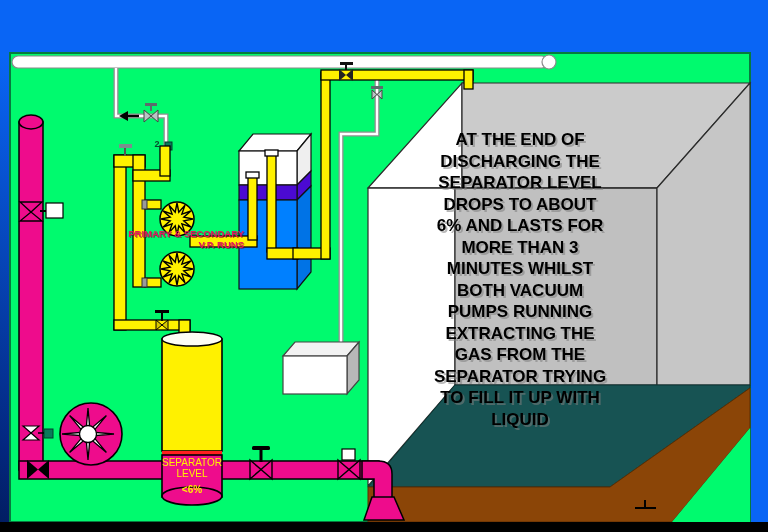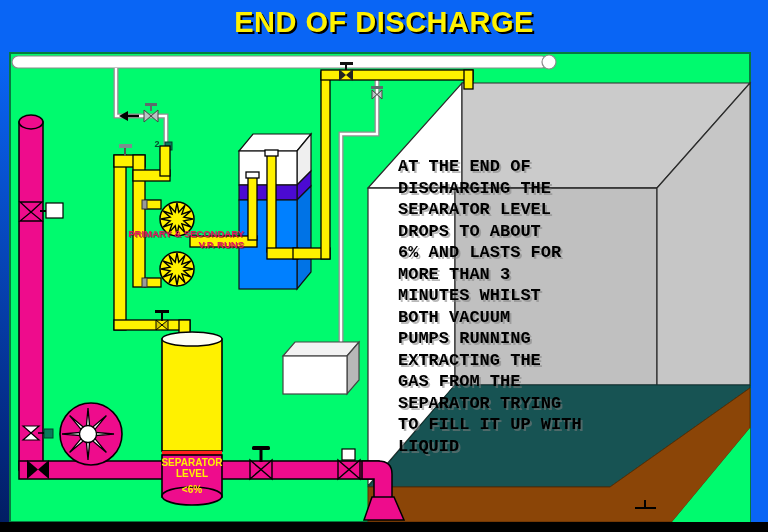--- a/index.html
+++ b/index.html
@@ -4,42 +4,39 @@
 <style>
   html,body{margin:0;padding:0;background:#000;}
   .slide{position:relative;width:768px;height:532px;overflow:hidden;
          background:linear-gradient(to bottom left,#0965F5 55%,#03277E 92%,#021C5E);
          font-family:"Liberation Sans", sans-serif;}
   .banner{position:absolute;left:0;top:0;width:768px;height:53px;}
   .title{position:absolute;left:0;top:6px;width:100%;text-align:center;
          color:#FFF200;font-size:29px;font-weight:bold;letter-spacing:.5px;
          text-shadow:2px 2px 0 #000;}
   .diagram-wrap{position:absolute;left:0;top:0;}
-  .note{position:absolute;left:398px;top:156px;width:244px;text-align:left;
+  .note{position:absolute;left:398px;top:129px;width:244px;text-align:center;
         color:#000;font-weight:bold;font-size:17px;line-height:21.5px;
-        white-space:pre-line;text-shadow:2px 2px 0 rgba(125,125,125,.55);font-family:Liberation Mono, monospace;}
+        white-space:pre-line;text-shadow:2px 2px 0 rgba(125,125,125,.55);}
   .pump-label{position:absolute;left:118px;top:229px;width:126px;text-align:right;
         color:#E8125F;font-weight:bold;font-size:9.5px;line-height:10.5px;
         white-space:pre-line;text-shadow:1px 1px 0 rgba(110,0,40,.55);}
   .sep-label{position:absolute;left:160px;top:457px;width:64px;text-align:center;
-        color:#FFF100;font-weight:bold;font-size:10px;line-height:11px;white-space:pre-line;}
+        color:#FFF100;font-weight:normal;font-size:10px;line-height:11px;white-space:pre-line;}
   .sep-value{position:absolute;left:160px;top:484px;width:64px;text-align:center;
         color:#FFF100;font-weight:bold;font-size:10px;}
   .valve-tag{position:absolute;left:151px;top:139px;width:12px;text-align:center;
         color:#064a2e;font-weight:bold;font-size:9px;}
   .bottom-strip{position:absolute;left:0;top:522px;width:768px;height:10px;background:#000;}
 </style>
 </head>
 <body>
 
 <div class="slide">
 
-  <div class="banner">
-    <div class="title">END OF DISCHARGE</div>
-  </div>
 
   <div class="diagram-wrap">
   <svg width="768" height="532" viewBox="0 0 768 532">
 
     <rect x="10" y="53" width="740" height="469" fill="#00FA6E" stroke="#067a3e" stroke-width="2"></rect>
 
     <g stroke="#2b2b2b" stroke-width="1.2">
       <polygon points="368,188 462,83 462,188" fill="#FFFFFF"></polygon>
       <polygon points="462,83 750,83 657,188 462,188" fill="#CBCBCB"></polygon>
       <polygon points="368,188 455,188 455,385 368,486" fill="#FFFFFF"></polygon>

